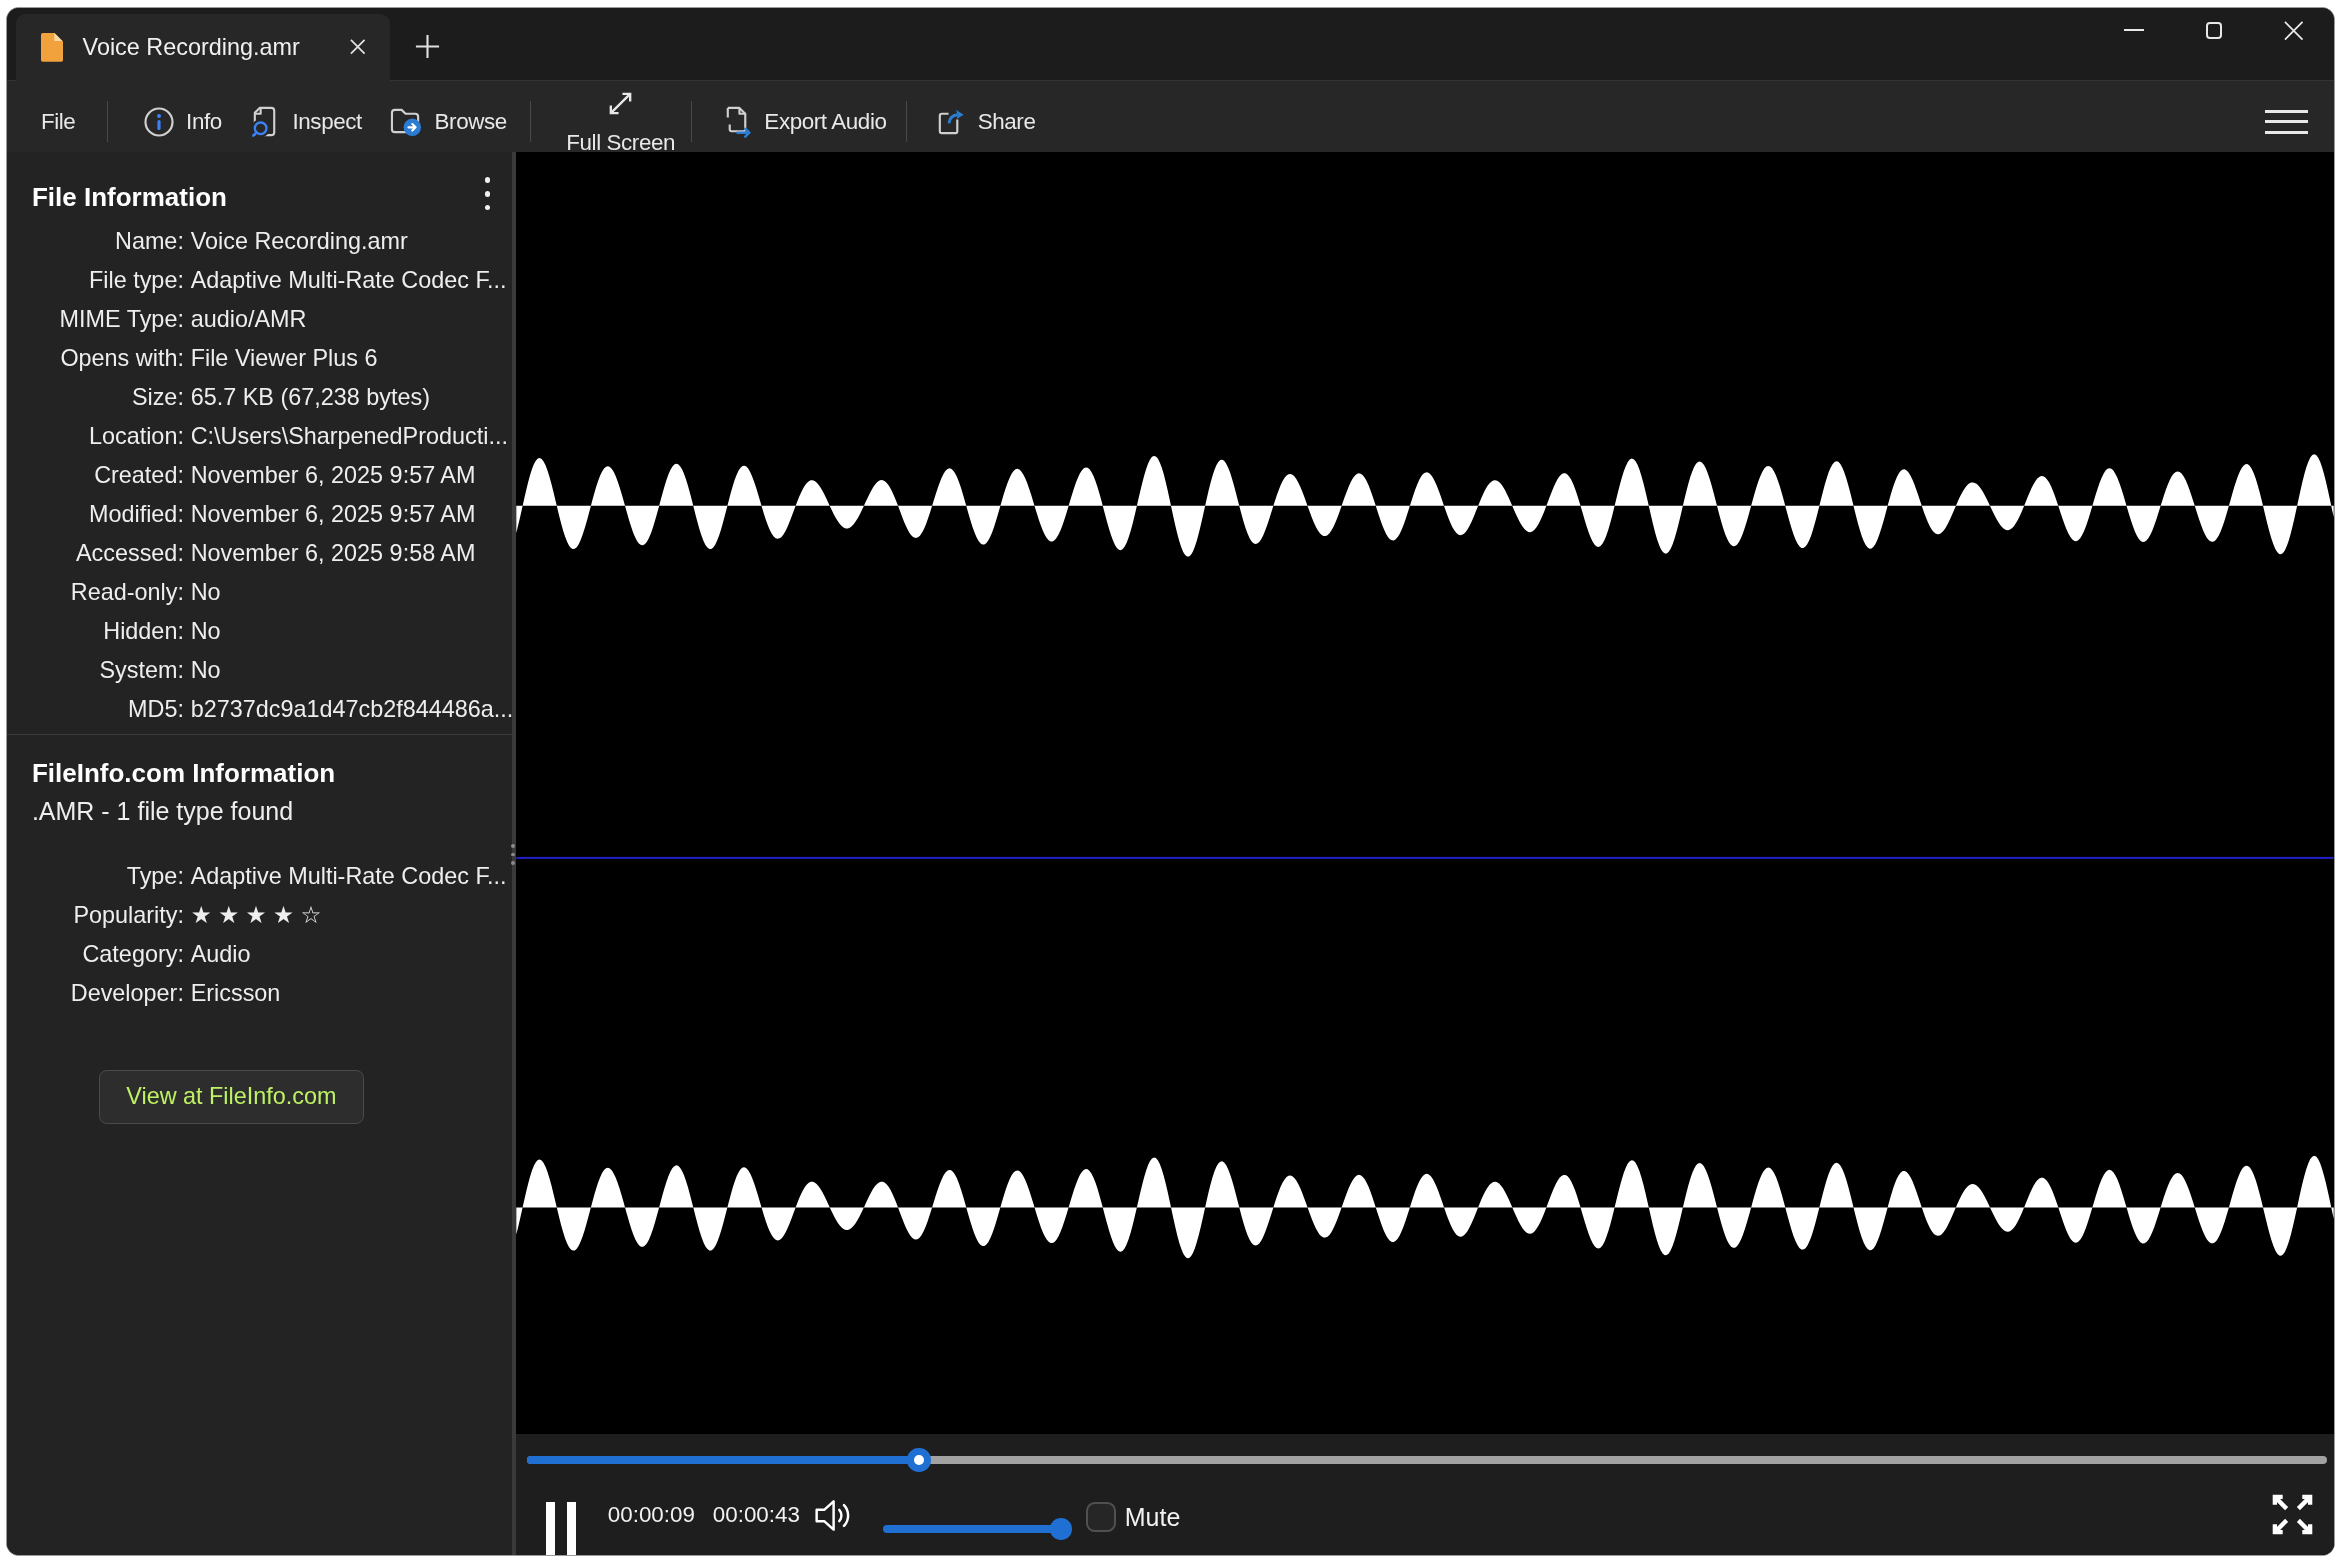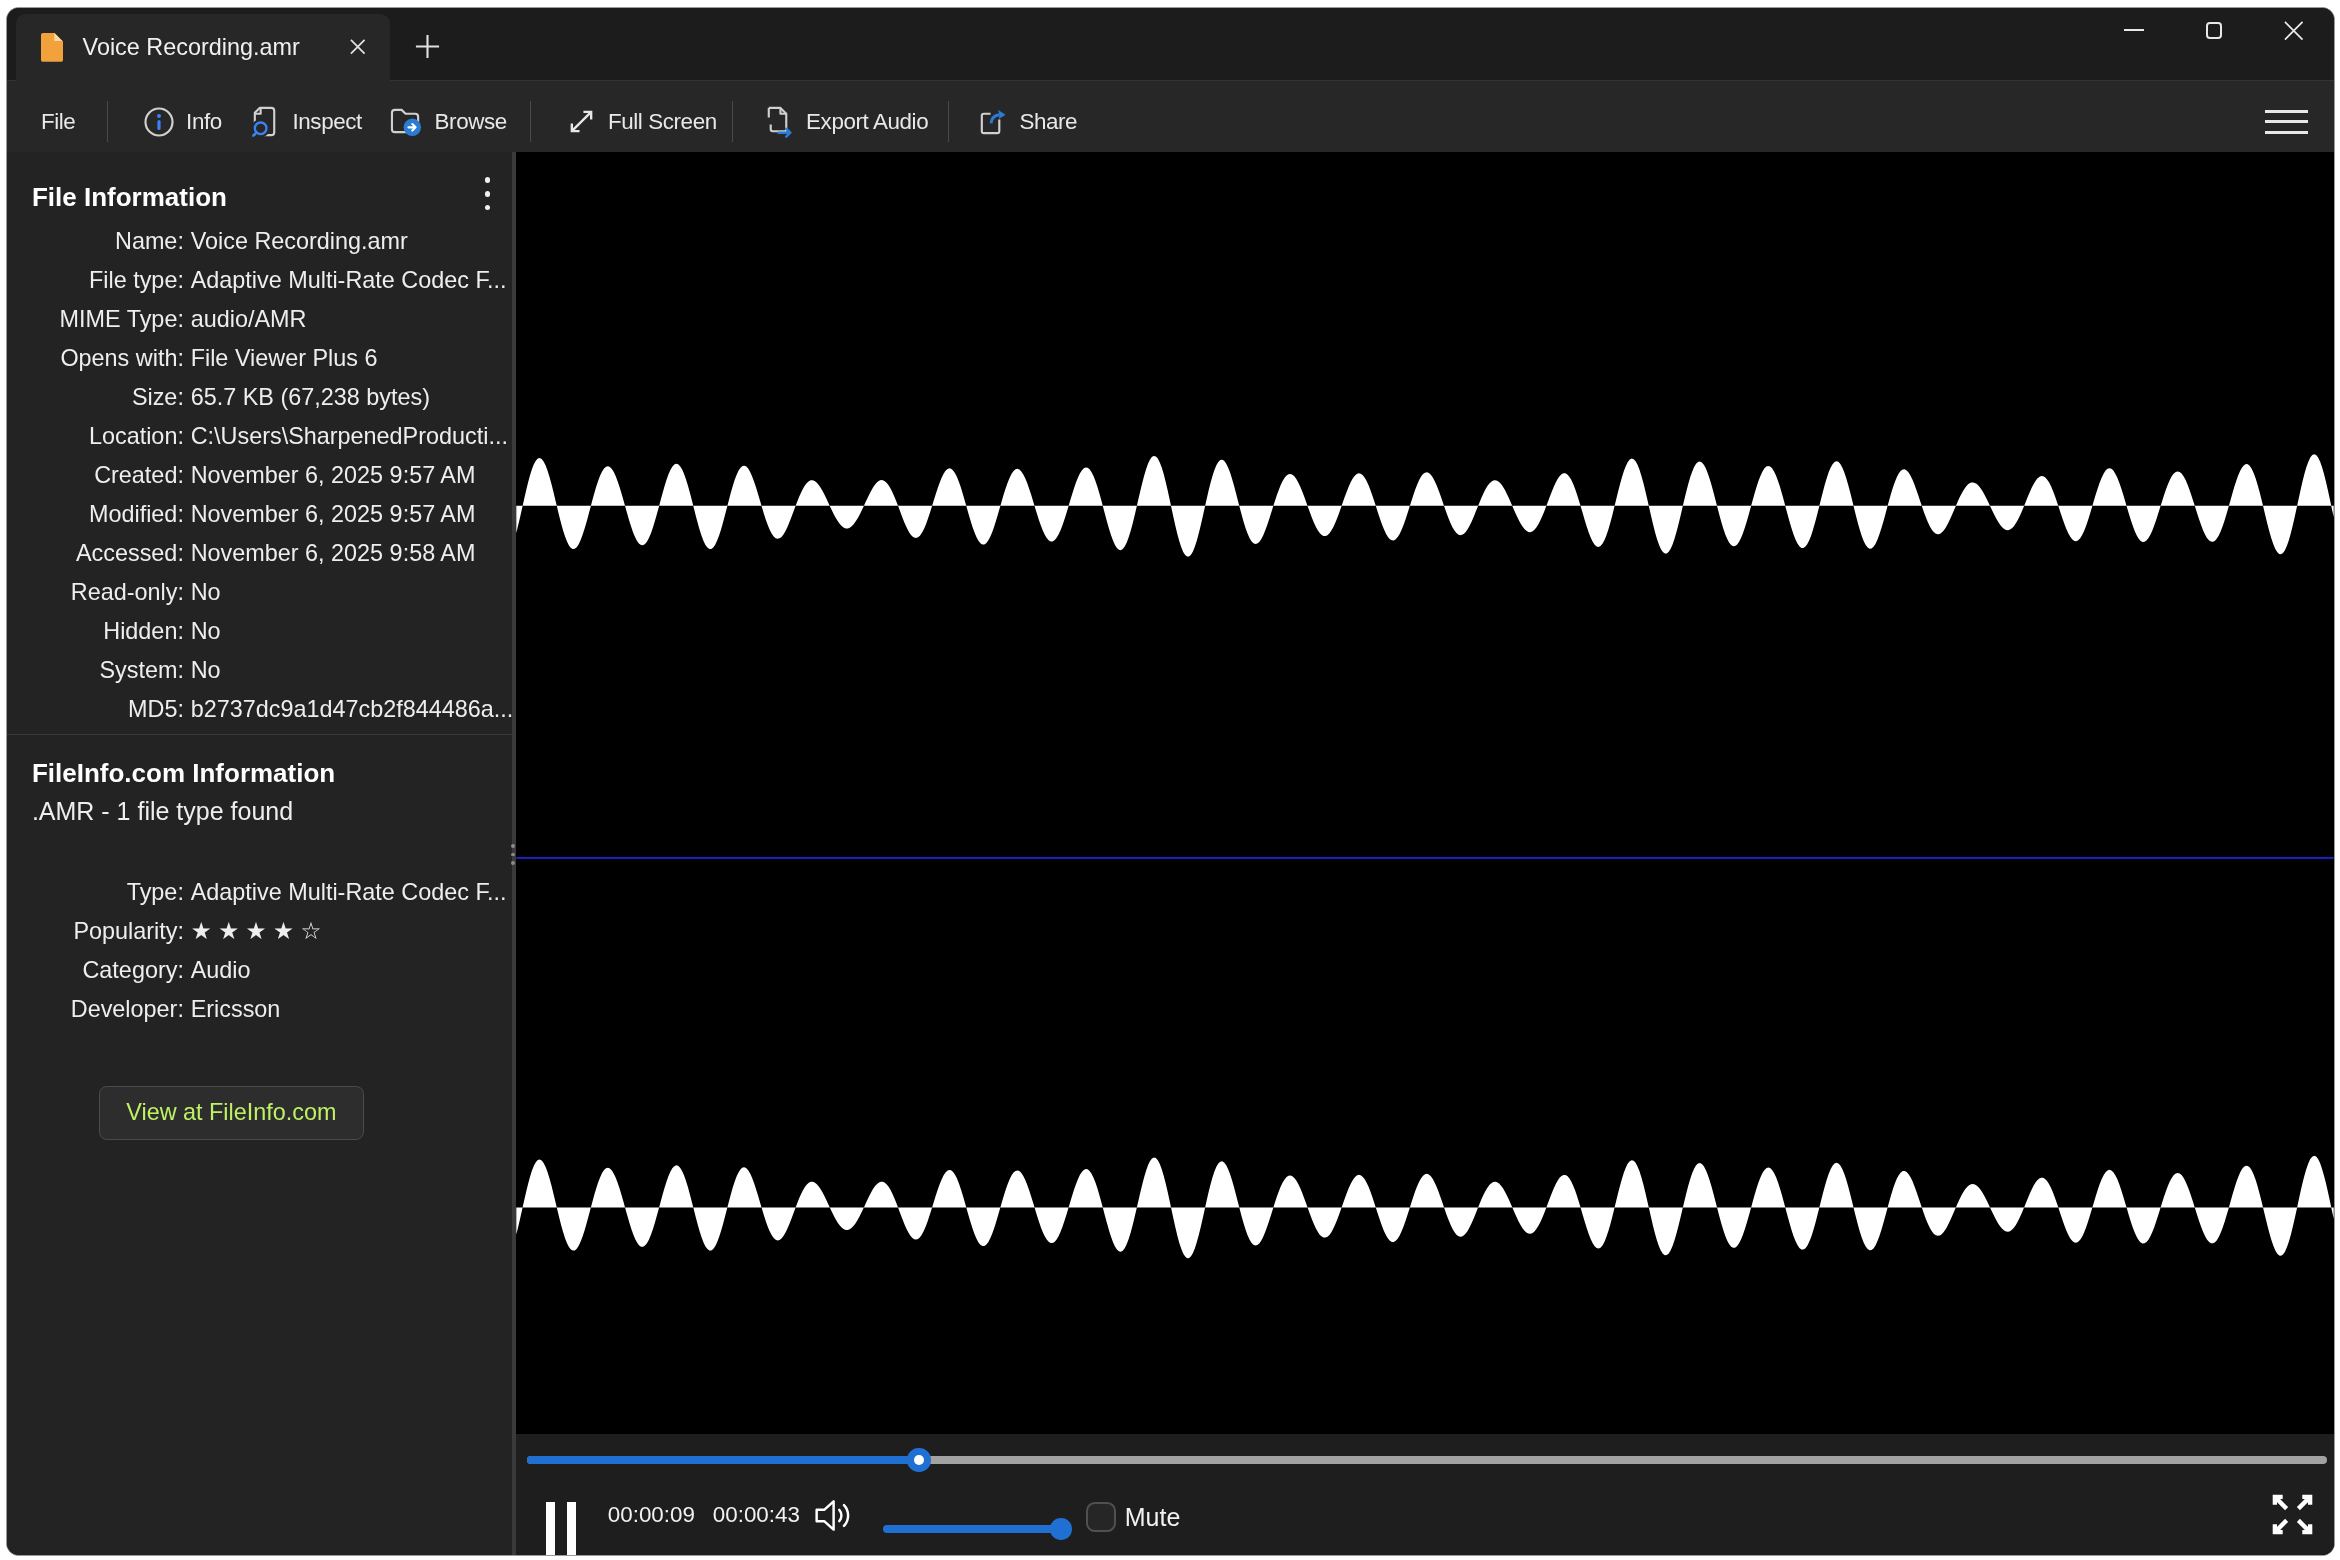--- a/index.html
+++ b/index.html
@@ -34,21 +34,21 @@
   
   .sb-heading { font-weight:bold; font-size:26px; color:#ffffff; padding:29px 0 0 25px; line-height:33px; }
   .kebab { position:absolute; right:15.6px; top:19.5px; display:flex; flex-direction:column; gap:7.8px; padding:5.9px; }
   .kebab i { width:5.9px; height:5.9px; border-radius:50%; background:#f0f0f0; }
   .info-rows { margin-top:7.8px; }
   .info-row { display:flex; line-height:39px; font-size:23.4px; }
   .info-label { width:177px; text-align:right; flex:none; }
   .info-value { margin-left:6.8px; white-space:nowrap; }
   .sb-divide { border-top:1px solid #3a3a3a; margin-top:5.9px; }
   .sb-sub { font-size:25px; padding:2px 0 0 25px; line-height:39px; }
-  .fi-rows { margin-top:42px; }
+  .fi-rows { margin-top:26px; }
   .fi-btn { display:block; margin:57px 0 0 92px; width:265px; height:54px; background:#2d2d2d; border:1px solid #4a4a4a; border-radius:7.8px; color:#bef264; font-size:23.4px; font-family:"Liberation Sans",sans-serif; }
   
   .wavesvg { position:absolute; left:0; top:0; }
   
   .controls { position:absolute; left:0; bottom:0; width:100%; height:122px; background:#1e1e1e; }
   .progress { position:absolute; left:11.7px; top:22.4px; width:1800px; height:7.8px; border-radius:3.9px; background:#a2a2a2; }
   .progress-fill { position:absolute; left:0; top:0; height:7.8px; border-radius:3.9px 0 0 3.9px; background:#2070d4; }
   .progress-thumb { position:absolute; top:-7.8px; width:23.4px; height:23.4px; border-radius:50%; background:#2070d4; }
   .progress-thumb::after { content:""; position:absolute; left:6.8px; top:6.8px; width:9.8px; height:9.8px; border-radius:50%; background:#ffffff; }
   .ctl-row { position:absolute; left:0; top:41px; width:100%; height:81px; }
@@ -125,21 +125,21 @@
     </div>
     <div class="tb-item" style="margin-left:27px;">
       <svg width="35" height="31" viewBox="0 0 36 32">
         <path d="M3 7 a3 3 0 0 1 3-3 h7 l4 4 h10 a3 3 0 0 1 3 3 v13 a3 3 0 0 1-3 3 h-21 a3 3 0 0 1-3-3 z" fill="none" stroke="#d0d0d0" stroke-width="2.2"></path>
         <circle cx="24" cy="22" r="9" fill="#2b7cd3"></circle>
         <path d="M20 22 h7 m-3 -3.4 l3.4 3.4 l-3.4 3.4" fill="none" stroke="#ffffff" stroke-width="2.2" stroke-linecap="round" stroke-linejoin="round"></path>
       </svg>
       <span>Browse</span>
     </div>
     <div class="tb-sep" style="margin-left:23.4px;"></div>
-    <div class="tb-item" style="margin-left:35px;">
+    <div class="tb-item" style="margin-left:35px;flex-direction:column;">
       <svg width="31" height="31" viewBox="0 0 32 32">
         <line x1="6" y1="26" x2="26" y2="6" stroke="#e8e8e8" stroke-width="2.4"></line>
         <path d="M18 6 h8 v8" fill="none" stroke="#e8e8e8" stroke-width="2.4"></path>
         <path d="M6 18 v8 h8" fill="none" stroke="#e8e8e8" stroke-width="2.4"></path>
       </svg>
       <span>Full Screen</span>
     </div>
     <div class="tb-sep" style="margin-left:15.6px;"></div>
     <div class="tb-item" style="margin-left:29px;">
       <svg width="33" height="33" viewBox="0 0 34 34">

